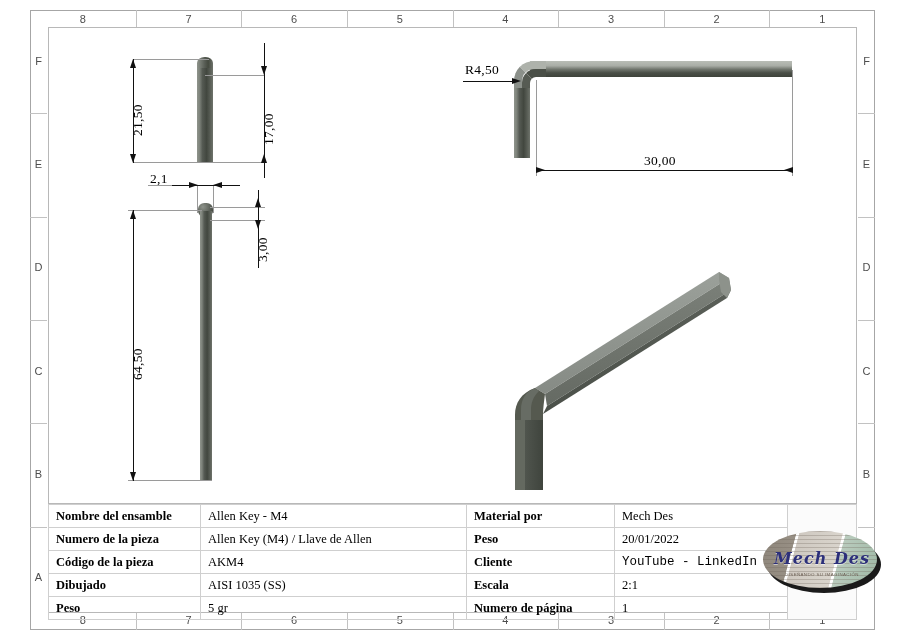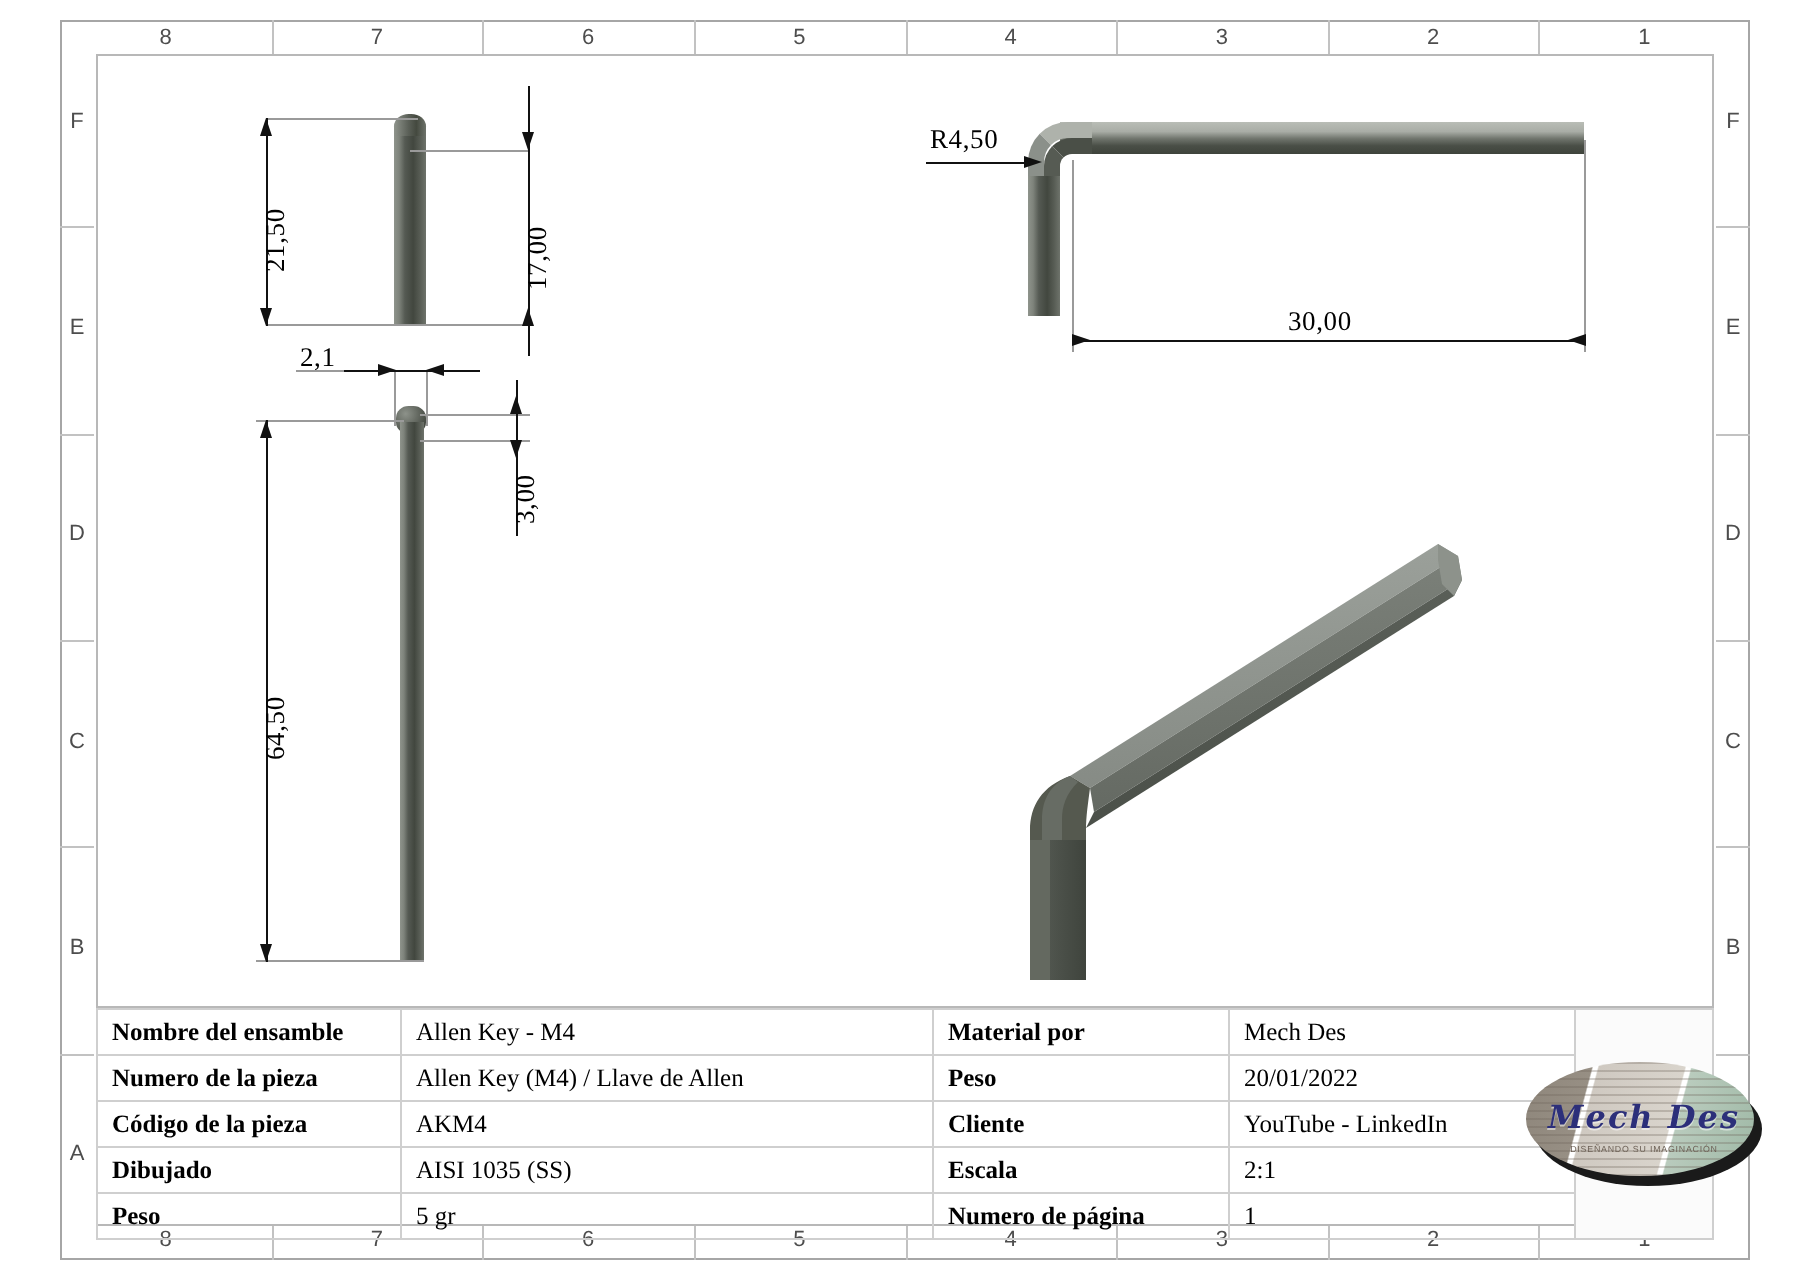--- a/index.html
+++ b/index.html
@@ -277,21 +277,21 @@
           <tr>
             <td class="k" style="width: 137px;">Numero de la pieza</td>
             <td style="width: 251px;">Allen Key (M4) / Llave de Allen</td>
             <td class="k" style="width: 133px;">Peso</td>
             <td style="width: 158px;">20/01/2022</td>
           </tr>
           <tr>
             <td class="k" style="width: 137px;">Código de la pieza</td>
             <td style="width: 251px;">AKM4</td>
             <td class="k" style="width: 133px;">Cliente</td>
-            <td style="width: 158px;">YouTube - LinkedIn</td>
+            <td style="width: 158px; font-family: Liberation Mono, monospace;">YouTube - LinkedIn</td>
           </tr>
           <tr>
             <td class="k" style="width: 137px;">Dibujado</td>
             <td style="width: 251px;">AISI 1035 (SS)</td>
             <td class="k" style="width: 133px;">Escala</td>
             <td style="width: 158px;">2:1</td>
           </tr>
           <tr>
             <td class="k" style="width: 137px;">Peso</td>
             <td style="width: 251px;">5 gr</td>

